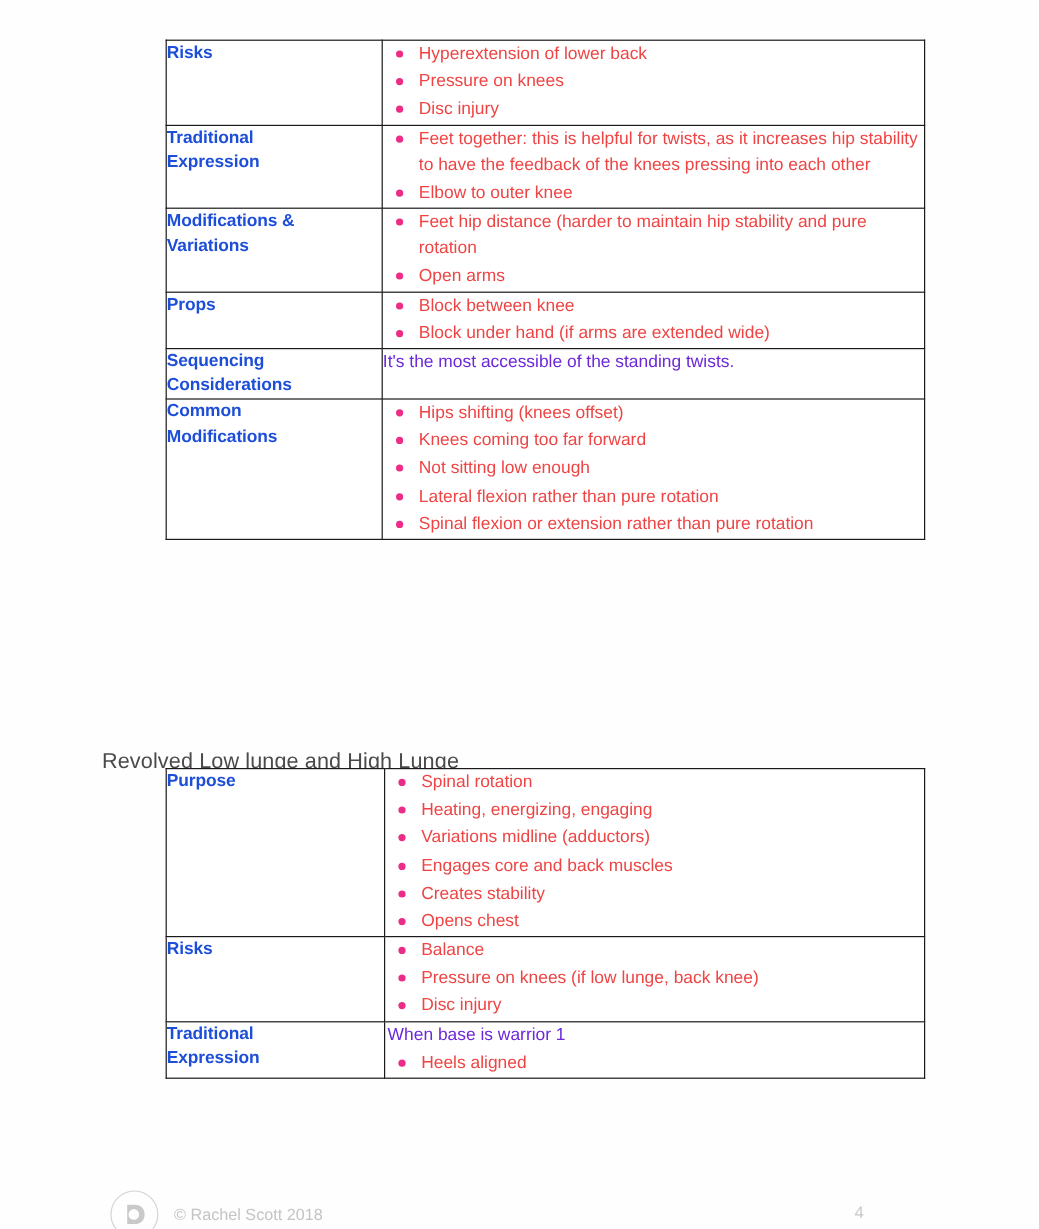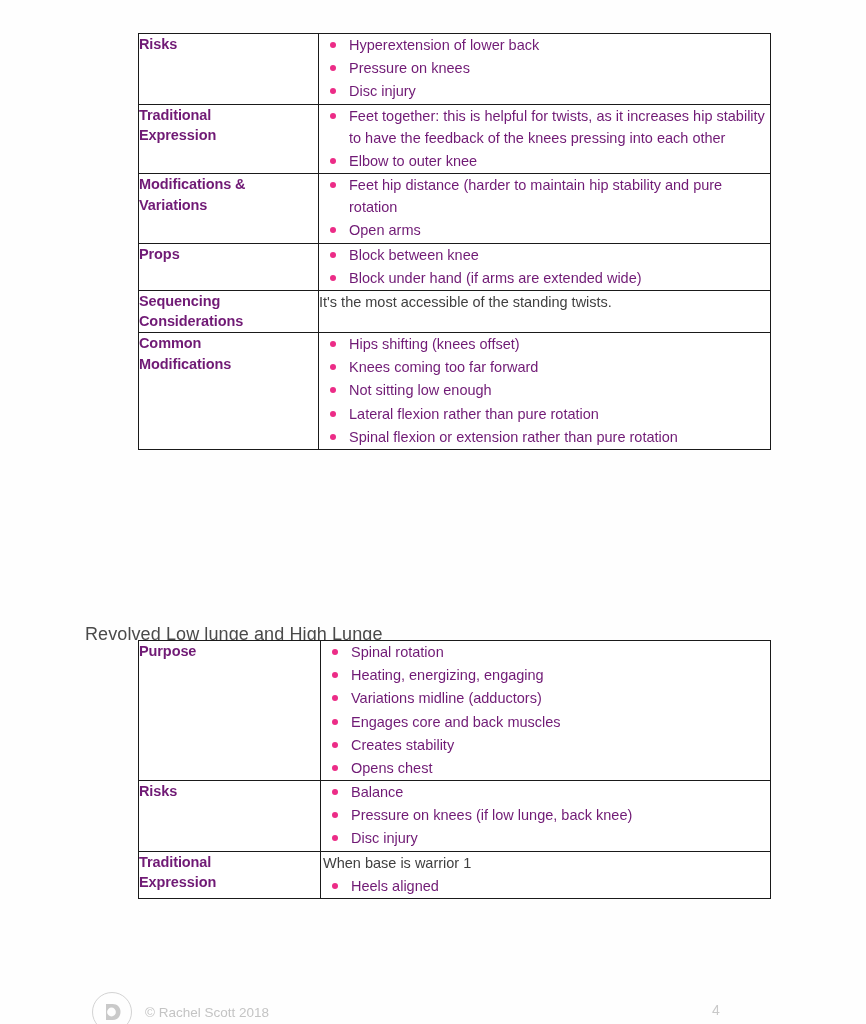--- a/index.html
+++ b/index.html
@@ -41,21 +41,21 @@
   #table-one .col-label { width: 180px; }
   #table-one .col-content { width: 452px; }
 
   #table-two { left: 138px; top: 640px; width: 632px; border-radius: 26px; }
   #table-two .col-label { width: 182px; }
   #table-two .col-content { width: 450px; }
 
   .cell-label {
     font-weight: bold;
     font-size: 14.5px;
-    color: #701a75;
+    color: #1d4ed8;
     line-height: 1.42;
     padding: 10px 10px 12px 10px;
     letter-spacing: -0.1px;
     margin-top: 28px;
   }
   .cell-content {
     padding: 8px 10px 10px 10px;
     font-size: 14.5px;
     color: #ed1e79;
     line-height: 1.52;
@@ -63,37 +63,37 @@
 
   .bullet-list {
     margin: 0;
     padding: 0;
     list-style: none;
   }
   .bullet-list li {
     position: relative;
     padding-left: 30px;
     margin: 0 0 1px 0;
-    color: #701a75;
+    color: #ef4444;
     font-size: 14.5px;
     line-height: 1.53;
   }
   .bullet-list li::before {
     content: "";
     position: absolute;
     left: 11px;
     top: 8px;
     width: 6px;
     height: 6px;
     border-radius: 50%;
     background: #ec2c87;
   }
 
   .plain-line {
-    color: #404040;
+    color: #6d28d9;
     font-size: 14.5px;
     line-height: 1.53;
     margin: 0 0 1px 0;
   }
   .plain-line.indented { padding-left: 2px; }
 
   
   .section-heading {
     position: absolute;
     left: 85px;

